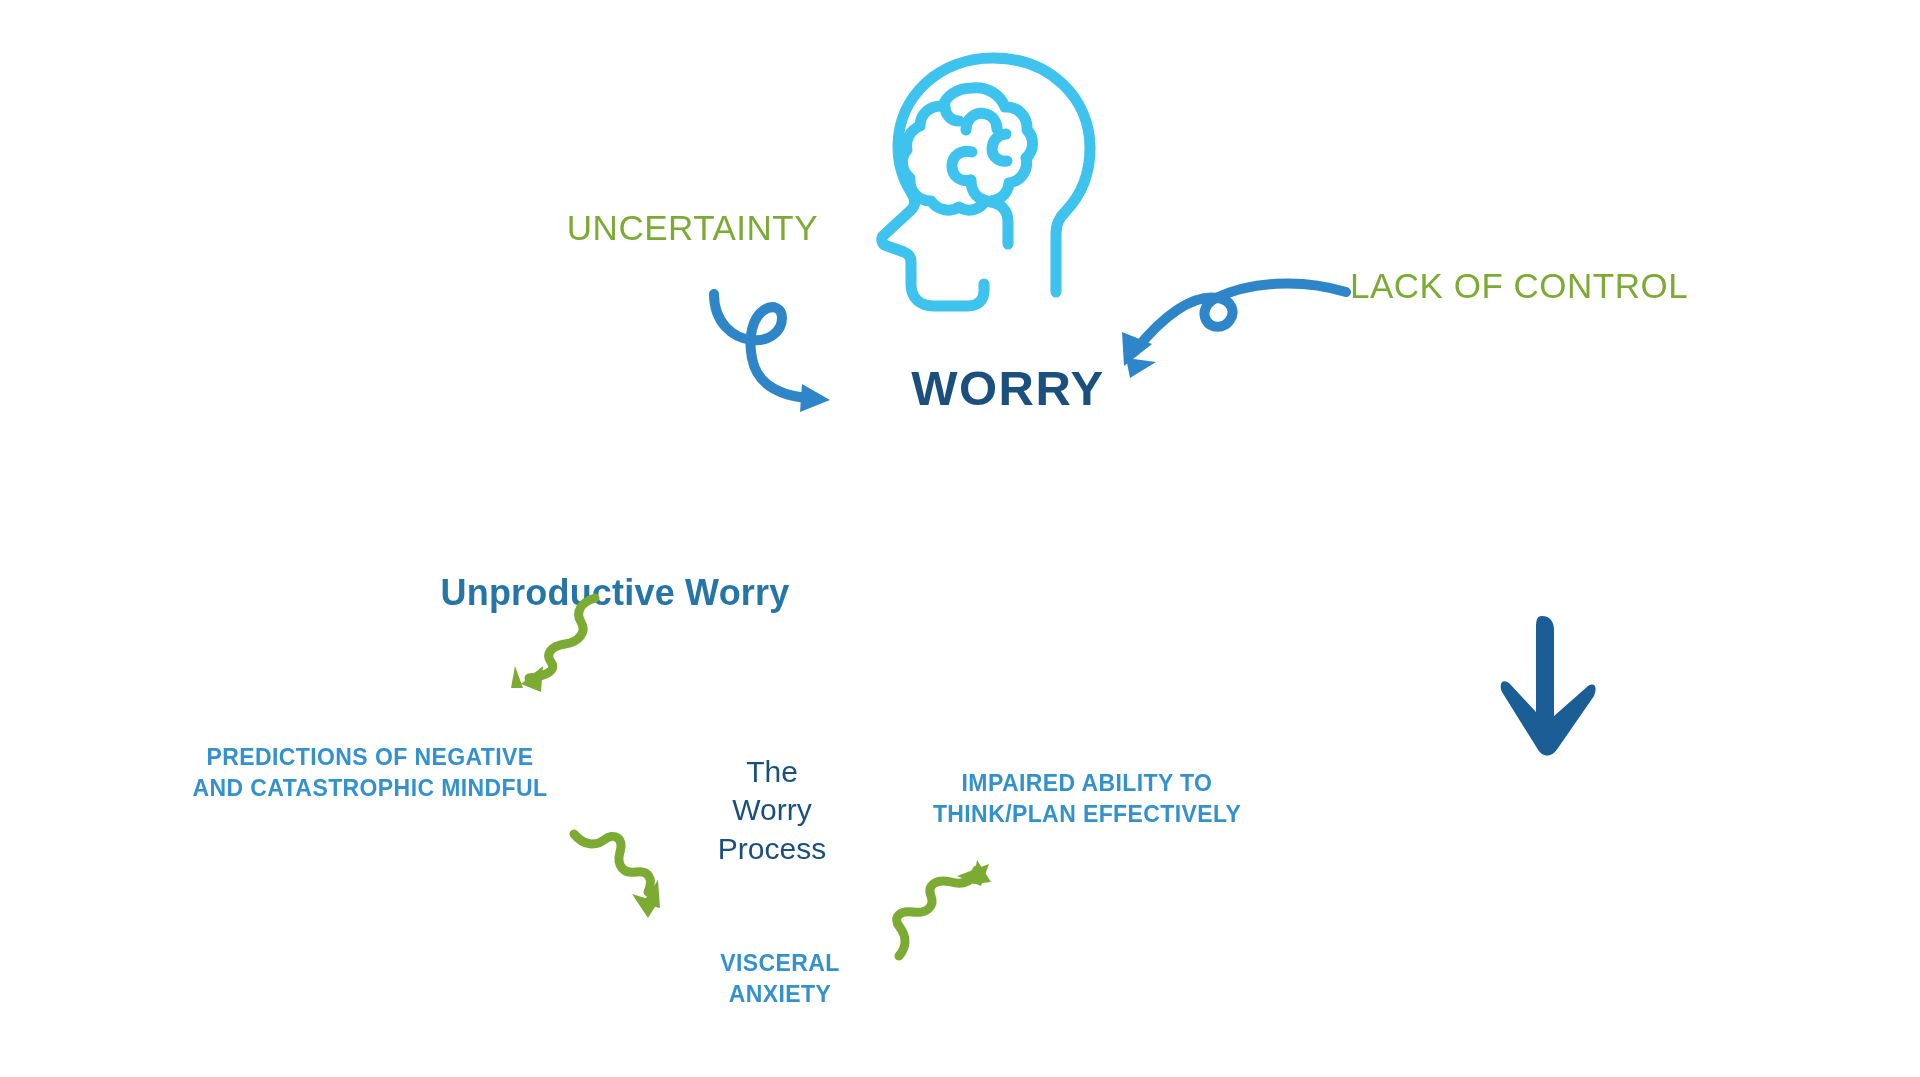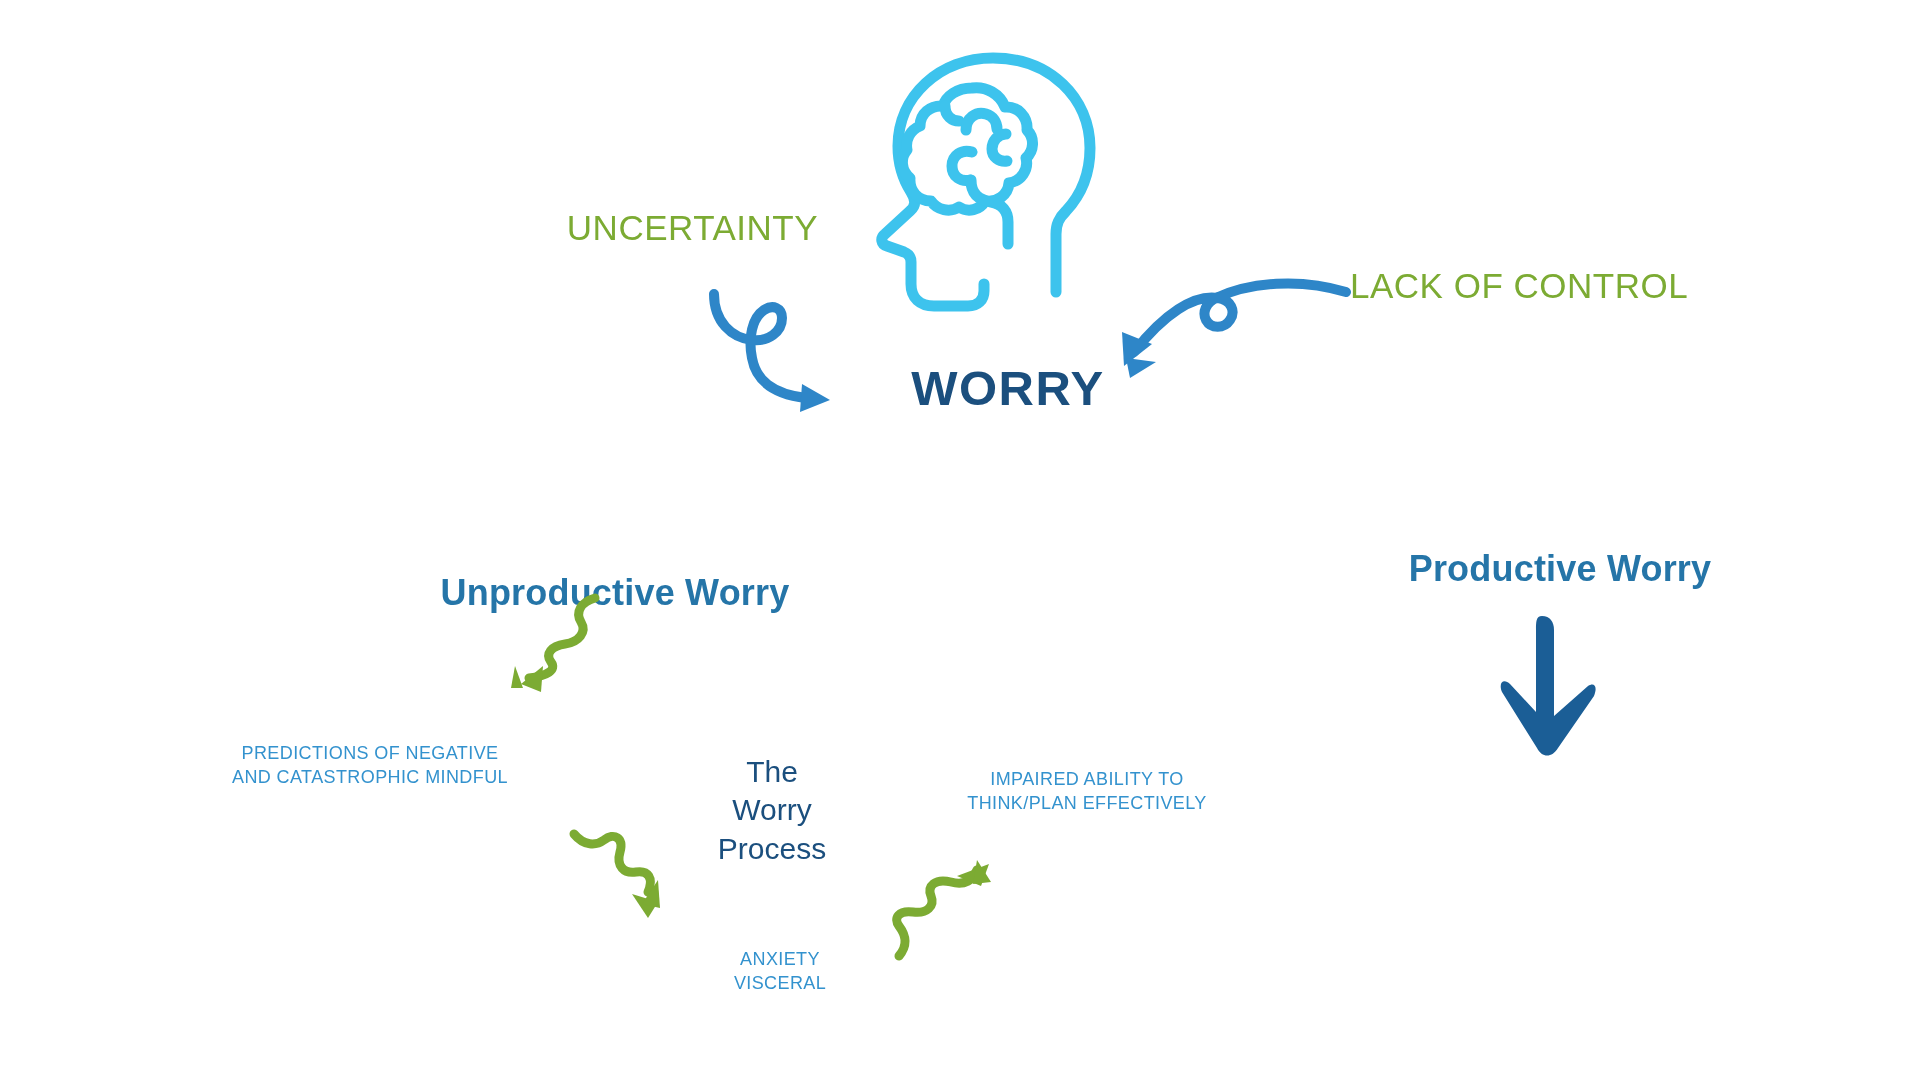--- a/index.html
+++ b/index.html
@@ -100,22 +100,22 @@
     text-align: center;
     font-size: 36px;
     font-weight: 700;
     letter-spacing: 0.2px;
     color: #2575A8;
   }
 
   
   .body-text {
     color: #3392CE;
-    font-size: 18px;
-    font-weight: 400;
+    font-size: 23px;
+    font-weight: 700;
     letter-spacing: 0.4px;
     line-height: 1.33;
     text-align: center;
   }
 
   #text-predictions {
     left: 60px;
     top: 742px;
     width: 620px;
   }
@@ -216,21 +216,20 @@
              C146 49 141 38 128 36
              C104 32 74 52 44 90" fill="none" stroke="#2E86C8" stroke-width="10" stroke-linecap="round" stroke-linejoin="round"></path>
     <path d="M62 82 L34 104 L32 70 Z" fill="#2E86C8"></path>
     <path d="M36 96 L66 100 L40 116 Z" fill="#2E86C8"></path>
   </svg>
 
   <div class="abs" id="label-worry">WORRY</div>
 
   <div class="abs" id="heading-unproductive">Unproductive Worry</div>
 
-  <div class="abs" id="heading-productive">Productive Worry</div>
 
   <svg class="abs" id="squiggle-1" viewBox="0 0 120 110">
     <path d="M100 10 C86 14 80 24 86 34 C92 44 84 54 70 56
              C56 58 50 66 56 74 C62 82 52 88 34 90" fill="none" stroke="#7CAB33" stroke-width="9" stroke-linecap="round" stroke-linejoin="round"></path>
     <path d="M48 78 L26 96 L46 104 Z" fill="#7CAB33"></path>
     <path d="M20 78 L28 100 L16 100 Z" fill="#7CAB33"></path>
   </svg>
 
   <svg class="abs" id="squiggle-2" viewBox="0 0 115 115">
     <path d="M12 16 C22 28 34 28 42 22 C52 14 62 20 58 34
@@ -266,18 +265,18 @@
     <div>Worry</div>
     <div>Process</div>
   </div>
 
   <div class="abs body-text" id="text-impaired">
     <div>IMPAIRED ABILITY TO</div>
     <div>THINK/PLAN EFFECTIVELY</div>
   </div>
 
   <div class="abs body-text" id="text-visceral">
+    <div>VISCERAL</div>
     <div>ANXIETY</div>
-    <div>VISCERAL</div>
   </div>
 
 
 </div>
 
 </body></html>

